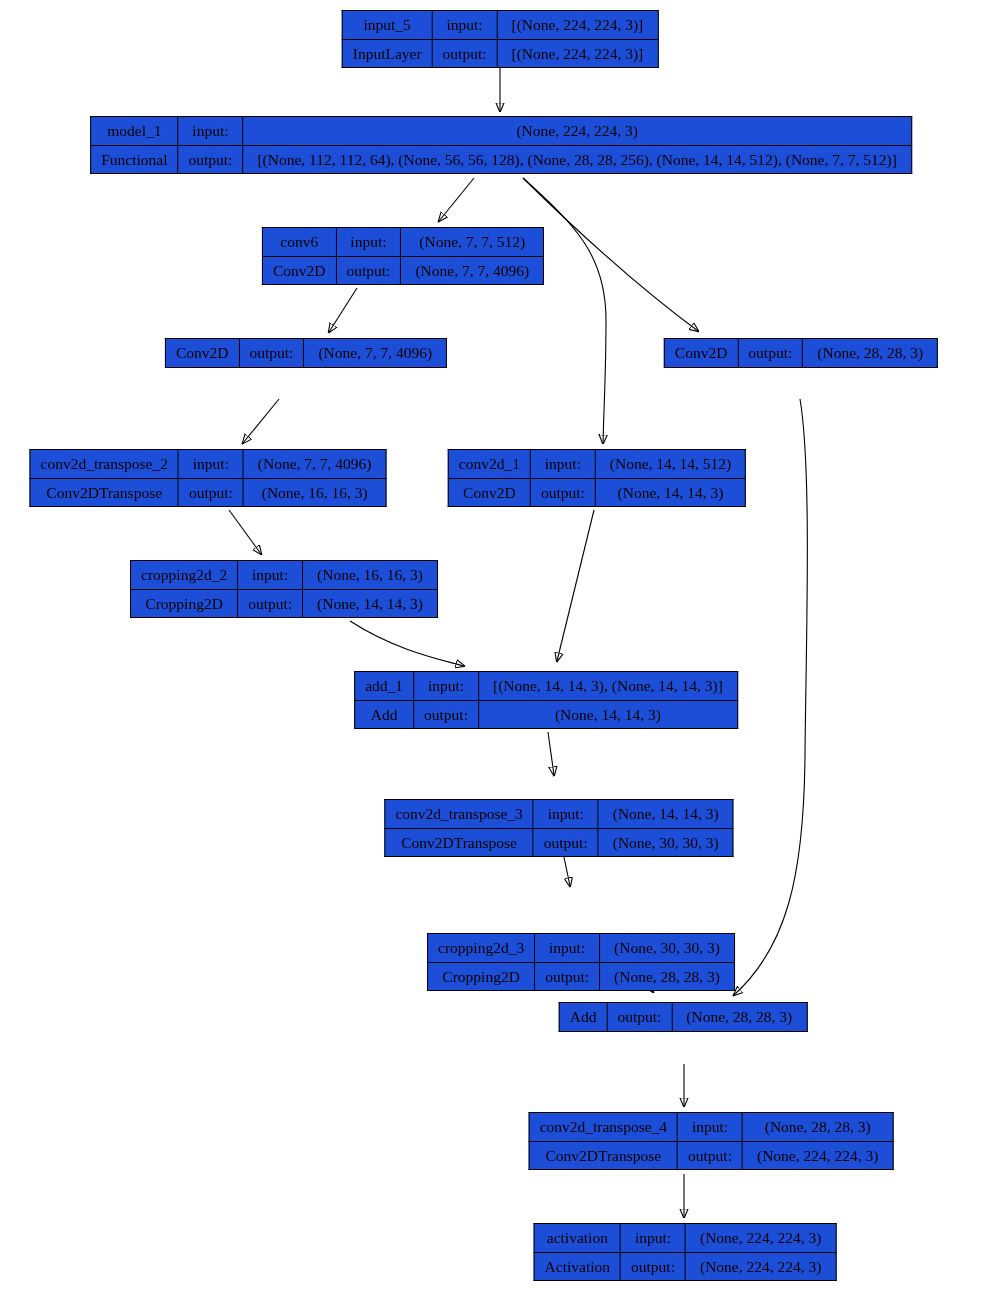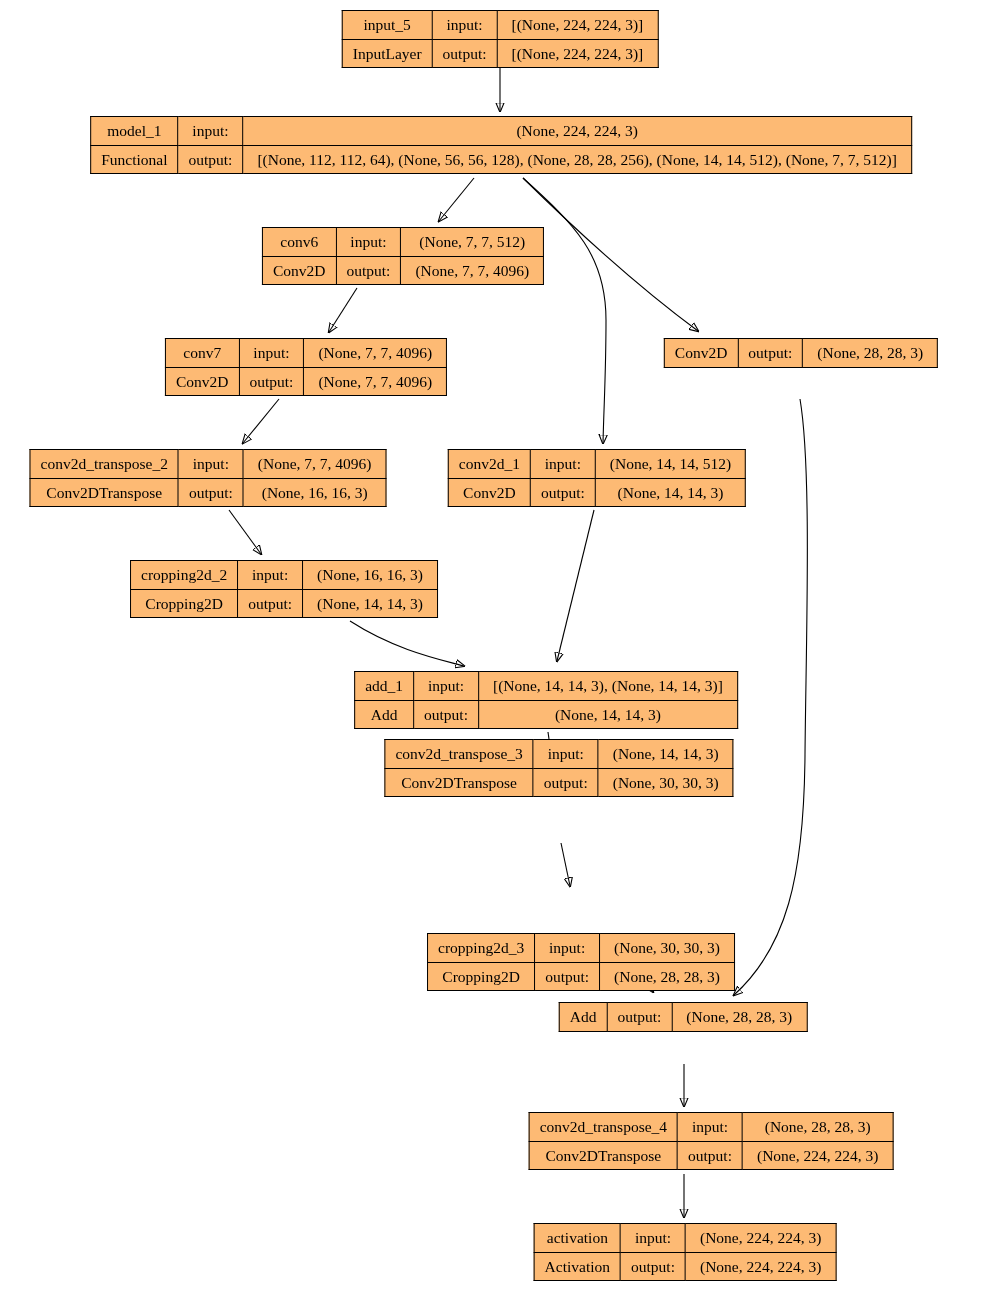--- a/index.html
+++ b/index.html
@@ -27,21 +27,21 @@
     fill: none;
     stroke: #000000;
     stroke-width: 1.1;
   }
   .node {
     position: absolute;
     transform: translateX(-50%);
   }
   .node table {
     border-collapse: collapse;
-    background: #fdba74;
+    background: #1d4ed8;
   }
   .node td {
     border: 1px solid #000000;
     font-size: 15.5px;
     line-height: 1;
     color: #000000;
     text-align: center;
     padding: 6px 10px;
     white-space: nowrap;
   }
@@ -128,171 +128,166 @@
         <td>output:</td>
         <td class="shape-cell">(None, 7, 7, 4096)</td>
       </tr>
     </tbody>
         </table>
   </div>
 
   <div class="node" style="left: 306px; top: 338px;">
     <table>
       <tbody>
-            <tr>
-        <td class="name-cell">conv7</td>
-        <td>input:</td>
+      <tr>
+        <td class="name-cell">Conv2D</td>
+        <td>output:</td>
         <td class="shape-cell">(None, 7, 7, 4096)</td>
       </tr>
+    </tbody>
+        </table>
+  </div>
+
+  <div class="node" style="left: 801px; top: 338px;">
+    <table>
+      <tbody>
       <tr>
         <td class="name-cell">Conv2D</td>
         <td>output:</td>
+        <td class="shape-cell">(None, 28, 28, 3)</td>
+      </tr>
+    </tbody>
+        </table>
+  </div>
+
+  <div class="node" style="left: 208px; top: 449px;">
+    <table>
+      <tbody>
+            <tr>
+        <td class="name-cell">conv2d_transpose_2</td>
+        <td>input:</td>
         <td class="shape-cell">(None, 7, 7, 4096)</td>
       </tr>
-    </tbody>
-        </table>
-  </div>
-
-  <div class="node" style="left: 801px; top: 338px;">
-    <table>
-      <tbody>
+      <tr>
+        <td class="name-cell">Conv2DTranspose</td>
+        <td>output:</td>
+        <td class="shape-cell">(None, 16, 16, 3)</td>
+      </tr>
+    </tbody>
+        </table>
+  </div>
+
+  <div class="node" style="left: 597px; top: 449px;">
+    <table>
+      <tbody>
+            <tr>
+        <td class="name-cell">conv2d_1</td>
+        <td>input:</td>
+        <td class="shape-cell">(None, 14, 14, 512)</td>
+      </tr>
       <tr>
         <td class="name-cell">Conv2D</td>
         <td>output:</td>
+        <td class="shape-cell">(None, 14, 14, 3)</td>
+      </tr>
+    </tbody>
+        </table>
+  </div>
+
+  <div class="node" style="left: 284px; top: 560px; border-radius: 28px;">
+    <table>
+      <tbody>
+            <tr>
+        <td class="name-cell">cropping2d_2</td>
+        <td>input:</td>
+        <td class="shape-cell">(None, 16, 16, 3)</td>
+      </tr>
+      <tr>
+        <td class="name-cell">Cropping2D</td>
+        <td>output:</td>
+        <td class="shape-cell">(None, 14, 14, 3)</td>
+      </tr>
+    </tbody>
+        </table>
+  </div>
+
+  <div class="node" style="left: 546px; top: 671px;">
+    <table>
+      <tbody>
+            <tr>
+        <td class="name-cell">add_1</td>
+        <td>input:</td>
+        <td class="shape-cell">[(None, 14, 14, 3), (None, 14, 14, 3)]</td>
+      </tr>
+      <tr>
+        <td class="name-cell">Add</td>
+        <td>output:</td>
+        <td class="shape-cell">(None, 14, 14, 3)</td>
+      </tr>
+    </tbody>
+        </table>
+  </div>
+
+  <div class="node" style="left: 559px; top: 799px;">
+    <table>
+      <tbody>
+            <tr>
+        <td class="name-cell">conv2d_transpose_3</td>
+        <td>input:</td>
+        <td class="shape-cell">(None, 14, 14, 3)</td>
+      </tr>
+      <tr>
+        <td class="name-cell">Conv2DTranspose</td>
+        <td>output:</td>
+        <td class="shape-cell">(None, 30, 30, 3)</td>
+      </tr>
+    </tbody>
+        </table>
+  </div>
+
+  <div class="node" style="left: 581px; top: 892px; margin-top: 41px;">
+    <table>
+      <tbody>
+            <tr>
+        <td class="name-cell">cropping2d_3</td>
+        <td>input:</td>
+        <td class="shape-cell">(None, 30, 30, 3)</td>
+      </tr>
+      <tr>
+        <td class="name-cell">Cropping2D</td>
+        <td>output:</td>
         <td class="shape-cell">(None, 28, 28, 3)</td>
       </tr>
     </tbody>
         </table>
   </div>
 
-  <div class="node" style="left: 208px; top: 449px;">
-    <table>
-      <tbody>
-            <tr>
-        <td class="name-cell">conv2d_transpose_2</td>
-        <td>input:</td>
-        <td class="shape-cell">(None, 7, 7, 4096)</td>
+  <div class="node" style="left: 683px; top: 1002px;">
+    <table>
+      <tbody>
+      <tr>
+        <td class="name-cell">Add</td>
+        <td>output:</td>
+        <td class="shape-cell">(None, 28, 28, 3)</td>
+      </tr>
+    </tbody>
+        </table>
+  </div>
+
+  <div class="node" style="left: 711px; top: 1112px;">
+    <table>
+      <tbody>
+            <tr>
+        <td class="name-cell">conv2d_transpose_4</td>
+        <td>input:</td>
+        <td class="shape-cell">(None, 28, 28, 3)</td>
       </tr>
       <tr>
         <td class="name-cell">Conv2DTranspose</td>
         <td>output:</td>
-        <td class="shape-cell">(None, 16, 16, 3)</td>
-      </tr>
-    </tbody>
-        </table>
-  </div>
-
-  <div class="node" style="left: 597px; top: 449px;">
-    <table>
-      <tbody>
-            <tr>
-        <td class="name-cell">conv2d_1</td>
-        <td>input:</td>
-        <td class="shape-cell">(None, 14, 14, 512)</td>
-      </tr>
-      <tr>
-        <td class="name-cell">Conv2D</td>
-        <td>output:</td>
-        <td class="shape-cell">(None, 14, 14, 3)</td>
-      </tr>
-    </tbody>
-        </table>
-  </div>
-
-  <div class="node" style="left: 284px; top: 560px; border-radius: 28px;">
-    <table>
-      <tbody>
-            <tr>
-        <td class="name-cell">cropping2d_2</td>
-        <td>input:</td>
-        <td class="shape-cell">(None, 16, 16, 3)</td>
-      </tr>
-      <tr>
-        <td class="name-cell">Cropping2D</td>
-        <td>output:</td>
-        <td class="shape-cell">(None, 14, 14, 3)</td>
-      </tr>
-    </tbody>
-        </table>
-  </div>
-
-  <div class="node" style="left: 546px; top: 671px;">
-    <table>
-      <tbody>
-            <tr>
-        <td class="name-cell">add_1</td>
-        <td>input:</td>
-        <td class="shape-cell">[(None, 14, 14, 3), (None, 14, 14, 3)]</td>
-      </tr>
-      <tr>
-        <td class="name-cell">Add</td>
-        <td>output:</td>
-        <td class="shape-cell">(None, 14, 14, 3)</td>
-      </tr>
-    </tbody>
-        </table>
-  </div>
-
-  <div class="node" style="left: 559px; top: 739px;">
-    <table>
-      <tbody>
-            <tr>
-        <td class="name-cell">conv2d_transpose_3</td>
-        <td>input:</td>
-        <td class="shape-cell">(None, 14, 14, 3)</td>
-      </tr>
-      <tr>
-        <td class="name-cell">Conv2DTranspose</td>
-        <td>output:</td>
-        <td class="shape-cell">(None, 30, 30, 3)</td>
-      </tr>
-    </tbody>
-        </table>
-  </div>
-
-  <div class="node" style="left: 581px; top: 892px; margin-top: 41px;">
-    <table>
-      <tbody>
-            <tr>
-        <td class="name-cell">cropping2d_3</td>
-        <td>input:</td>
-        <td class="shape-cell">(None, 30, 30, 3)</td>
-      </tr>
-      <tr>
-        <td class="name-cell">Cropping2D</td>
-        <td>output:</td>
-        <td class="shape-cell">(None, 28, 28, 3)</td>
-      </tr>
-    </tbody>
-        </table>
-  </div>
-
-  <div class="node" style="left: 683px; top: 1002px;">
-    <table>
-      <tbody>
-      <tr>
-        <td class="name-cell">Add</td>
-        <td>output:</td>
-        <td class="shape-cell">(None, 28, 28, 3)</td>
-      </tr>
-    </tbody>
-        </table>
-  </div>
-
-  <div class="node" style="left: 711px; top: 1112px;">
-    <table>
-      <tbody>
-            <tr>
-        <td class="name-cell">conv2d_transpose_4</td>
-        <td>input:</td>
-        <td class="shape-cell">(None, 28, 28, 3)</td>
-      </tr>
-      <tr>
-        <td class="name-cell">Conv2DTranspose</td>
-        <td>output:</td>
         <td class="shape-cell">(None, 224, 224, 3)</td>
       </tr>
     </tbody>
         </table>
   </div>
 
   <div class="node" style="left: 685px; top: 1223px;">
     <table>
       <tbody>
             <tr>

